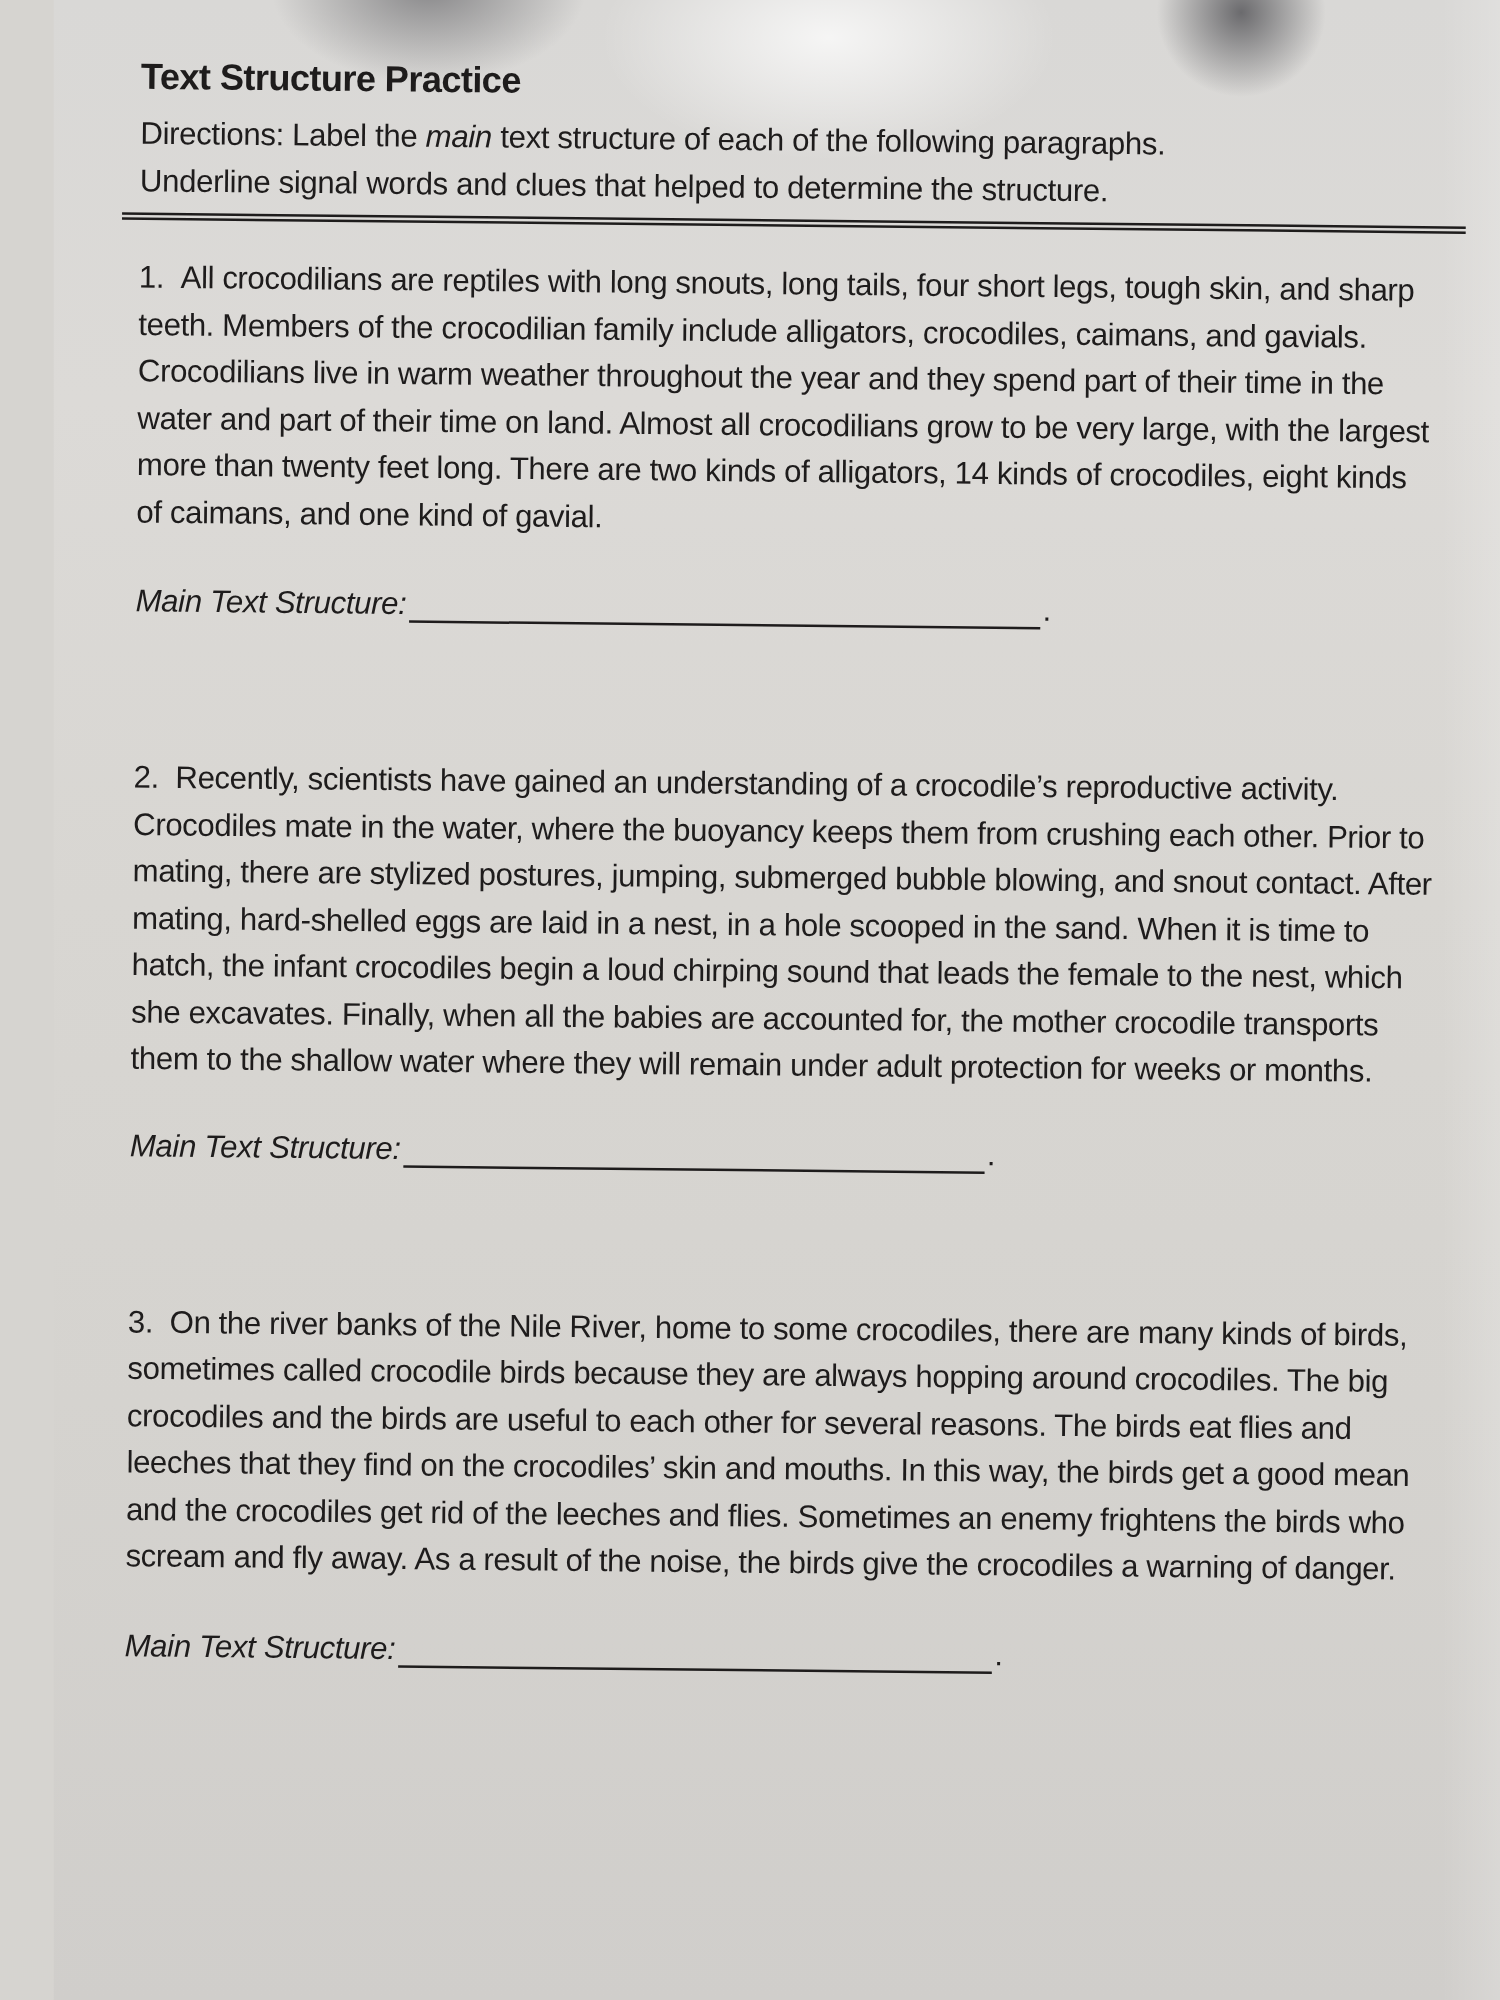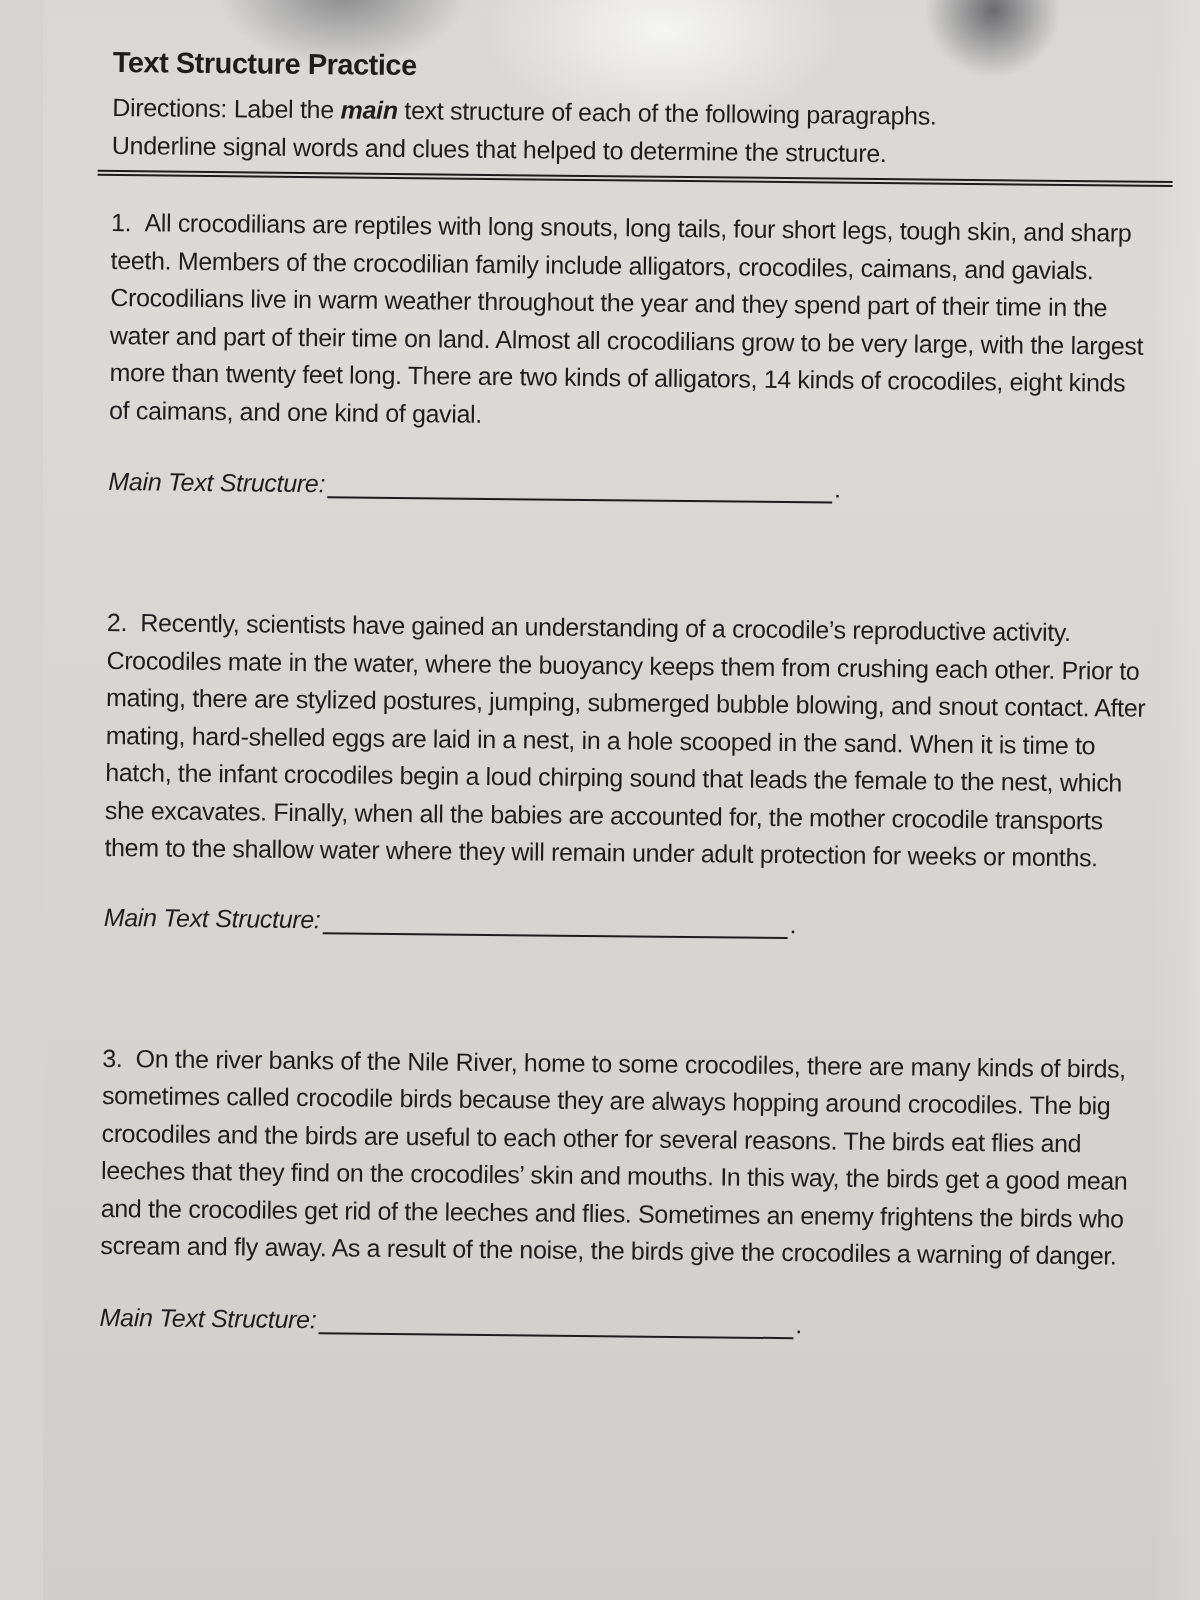--- a/index.html
+++ b/index.html
@@ -49,21 +49,20 @@
       line-height: 40px;
     }
     .directions {
       font-size: 25px;
       line-height: 38px;
       letter-spacing: -0.3px;
       margin: 0;
     }
     .directions em {
       font-style: italic;
-      font-weight: bold;
     }
     .double-rule {
       margin-top: 6px;
       margin-left: -14px;
       width: 1075px;
       border-top: 2px solid #1e1c1c;
       border-bottom: 2px solid #1e1c1c;
       height: 2px;
     }
     .paragraph {

